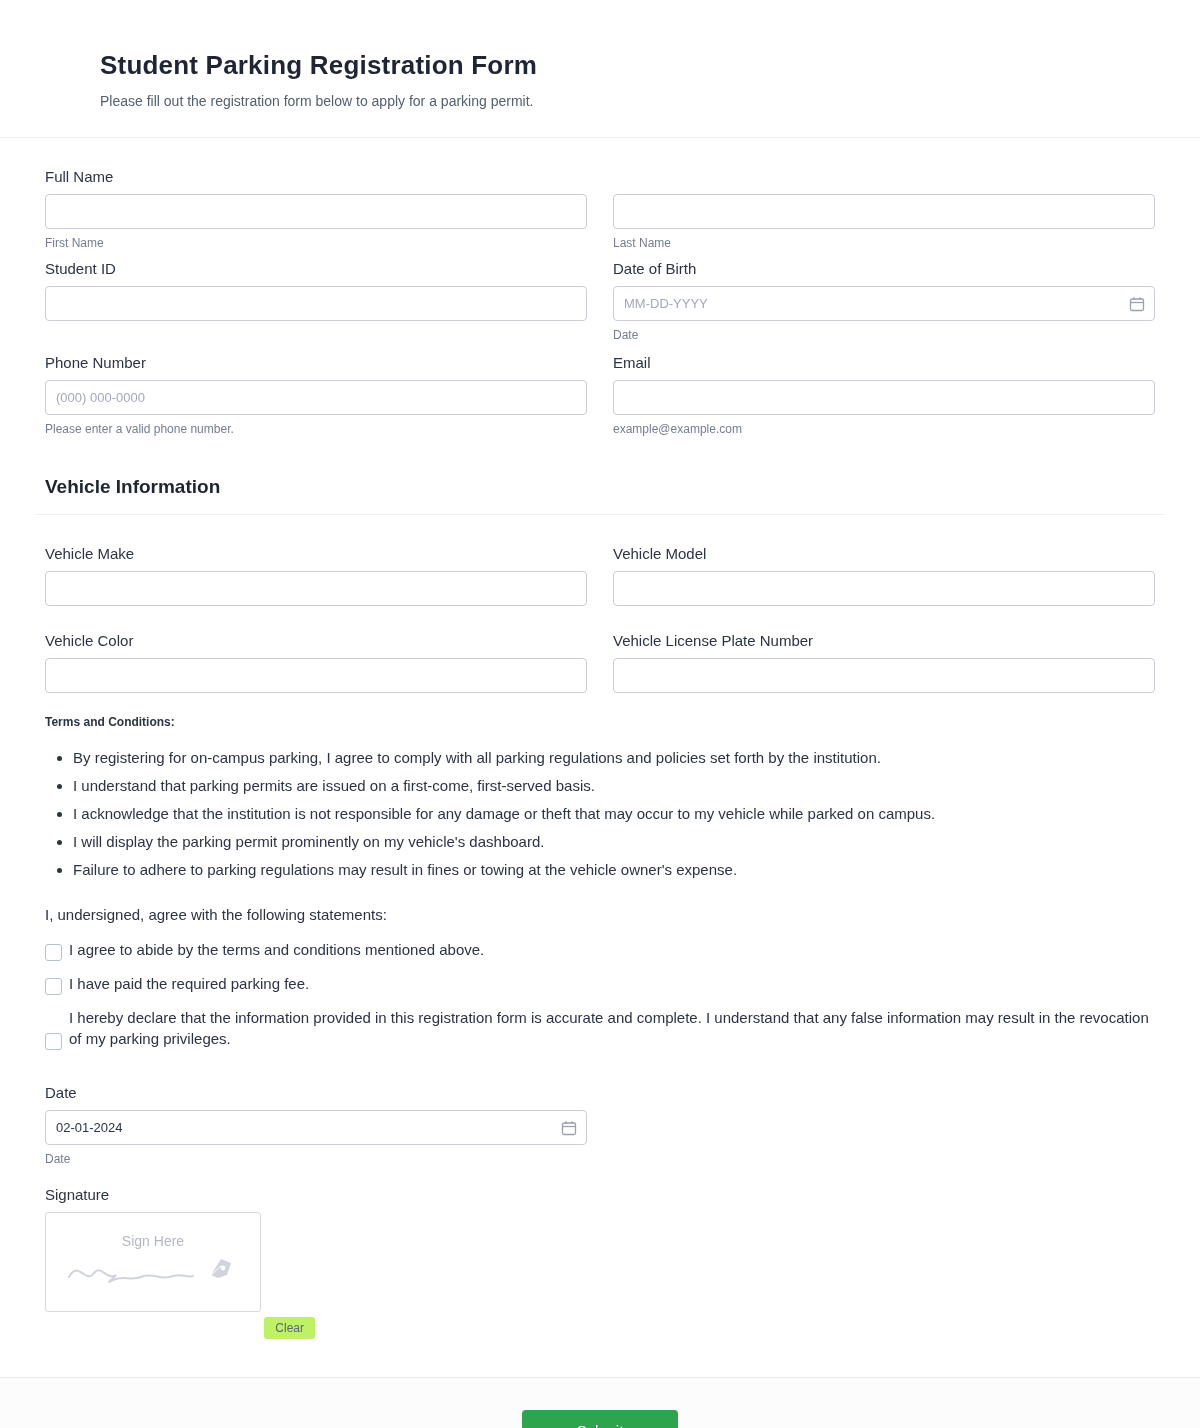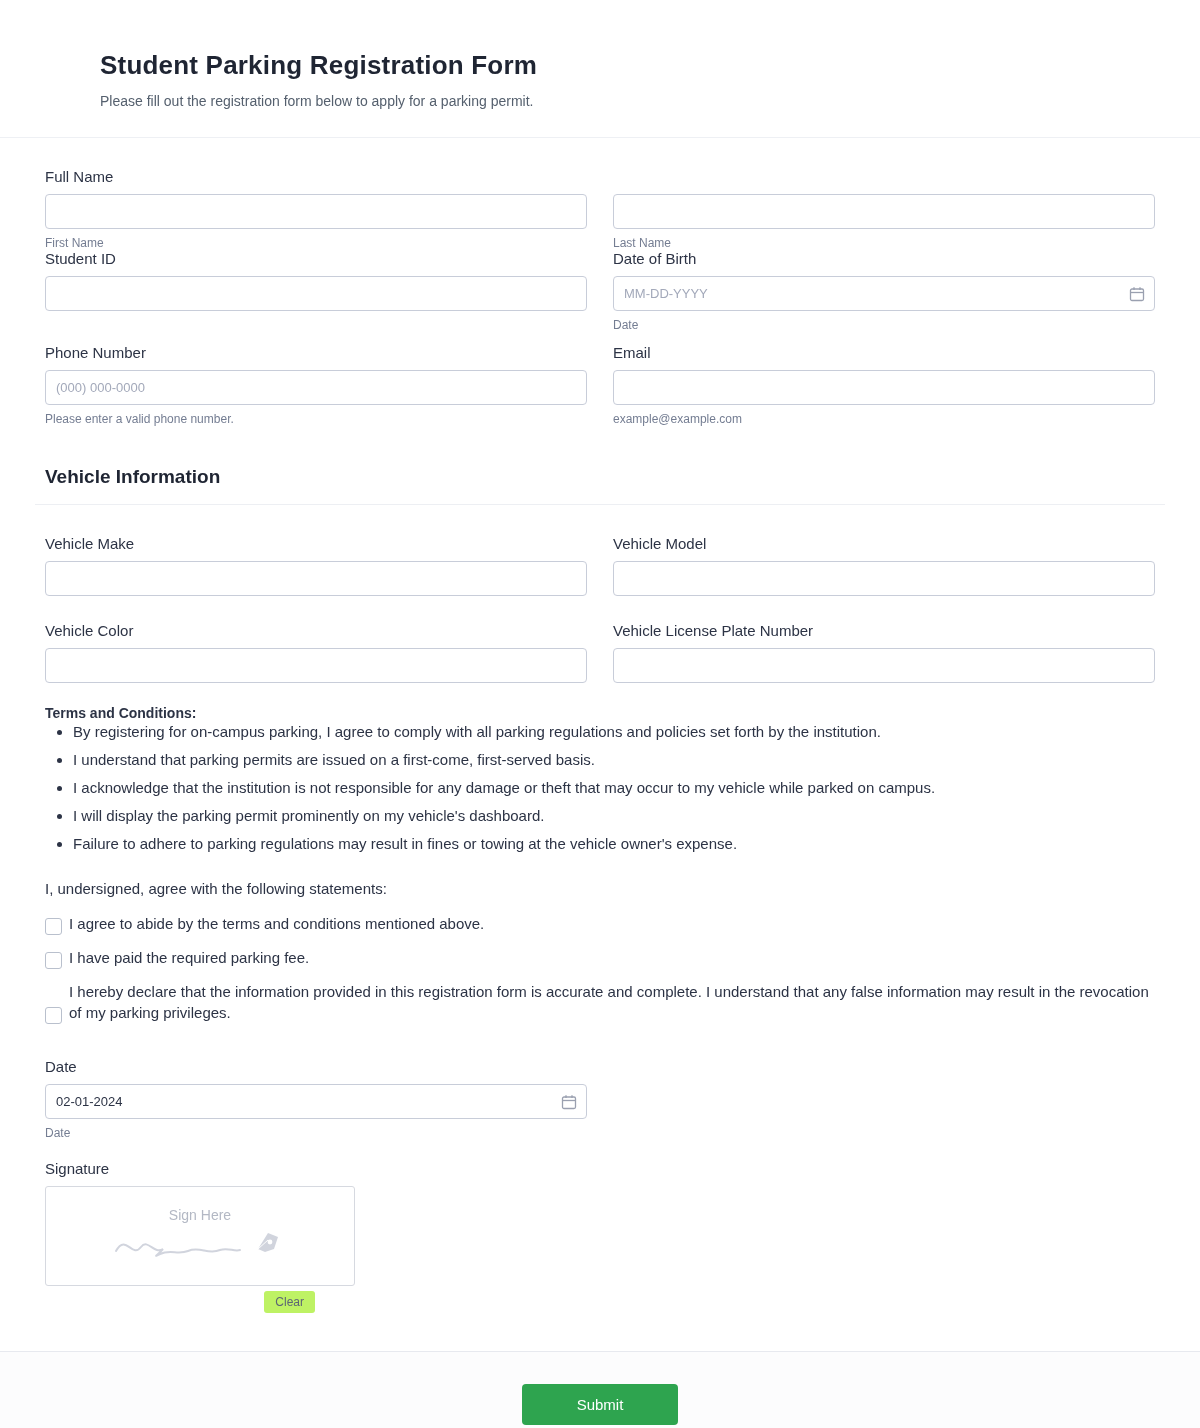--- a/index.html
+++ b/index.html
@@ -74,21 +74,21 @@
     font-weight: bold;
     color: #1f2533;
     padding: 18px 0 16px;
     border-bottom: 1px solid #edeff3;
     margin: 22px -10px 30px;
     padding-left: 10px;
   }
 
   
   .terms-block { margin-top: 22px; }
-  .terms-heading { font-size: 14px; font-weight: bold; margin-bottom: 0; }
+  .terms-heading { font-size: 12px; font-weight: bold; margin-bottom: 18px; }
   .terms-list { margin: 0 0 0 28px; }
   .terms-list li { font-size: 15px; color: #2c3345; margin-bottom: 7px; line-height: 1.4; }
   .agree-heading { font-size: 15px; margin: 26px 0 16px; }
 
   .check-row {
     display: flex;
     align-items: flex-end;
     gap: 7px;
     margin-bottom: 12px;
   }
@@ -104,21 +104,21 @@
     cursor: pointer;
   }
   .check-label { font-size: 15px; line-height: 1.45; color: #2c3345; }
 
   
   .single-col { width: 542px; }
   .date-block { margin-top: 34px; }
   .sig-block { margin-top: 20px; }
 
   .sig-pad {
-    width: 310px;
+    width: 216px;
     height: 100px;
     border: 1px solid #d6d9e0;
     border-radius: 3px;
     background: #fff;
     display: flex;
     flex-direction: column;
     align-items: center;
     justify-content: center;
     cursor: crosshair;
   }
@@ -162,21 +162,21 @@
 <div class="form-page">
 
   <div class="form-header">
     <div class="form-title">Student Parking Registration Form</div>
     <div class="form-subtitle">Please fill out the registration form below to apply for a parking permit.</div>
   </div>
 
   <div class="form-body">
 
     <label class="field-label">Full Name</label>
-    <div class="row" style="margin-bottom:0;">
+    <div class="row" style="margin-bottom:10px;">
       <div class="cell">
         <input type="text" style="">
         <div class="sublabel">First Name</div>
       </div>
       <div class="cell">
         <input type="text" style="">
         <div class="sublabel">Last Name</div>
       </div>
     </div>
 

